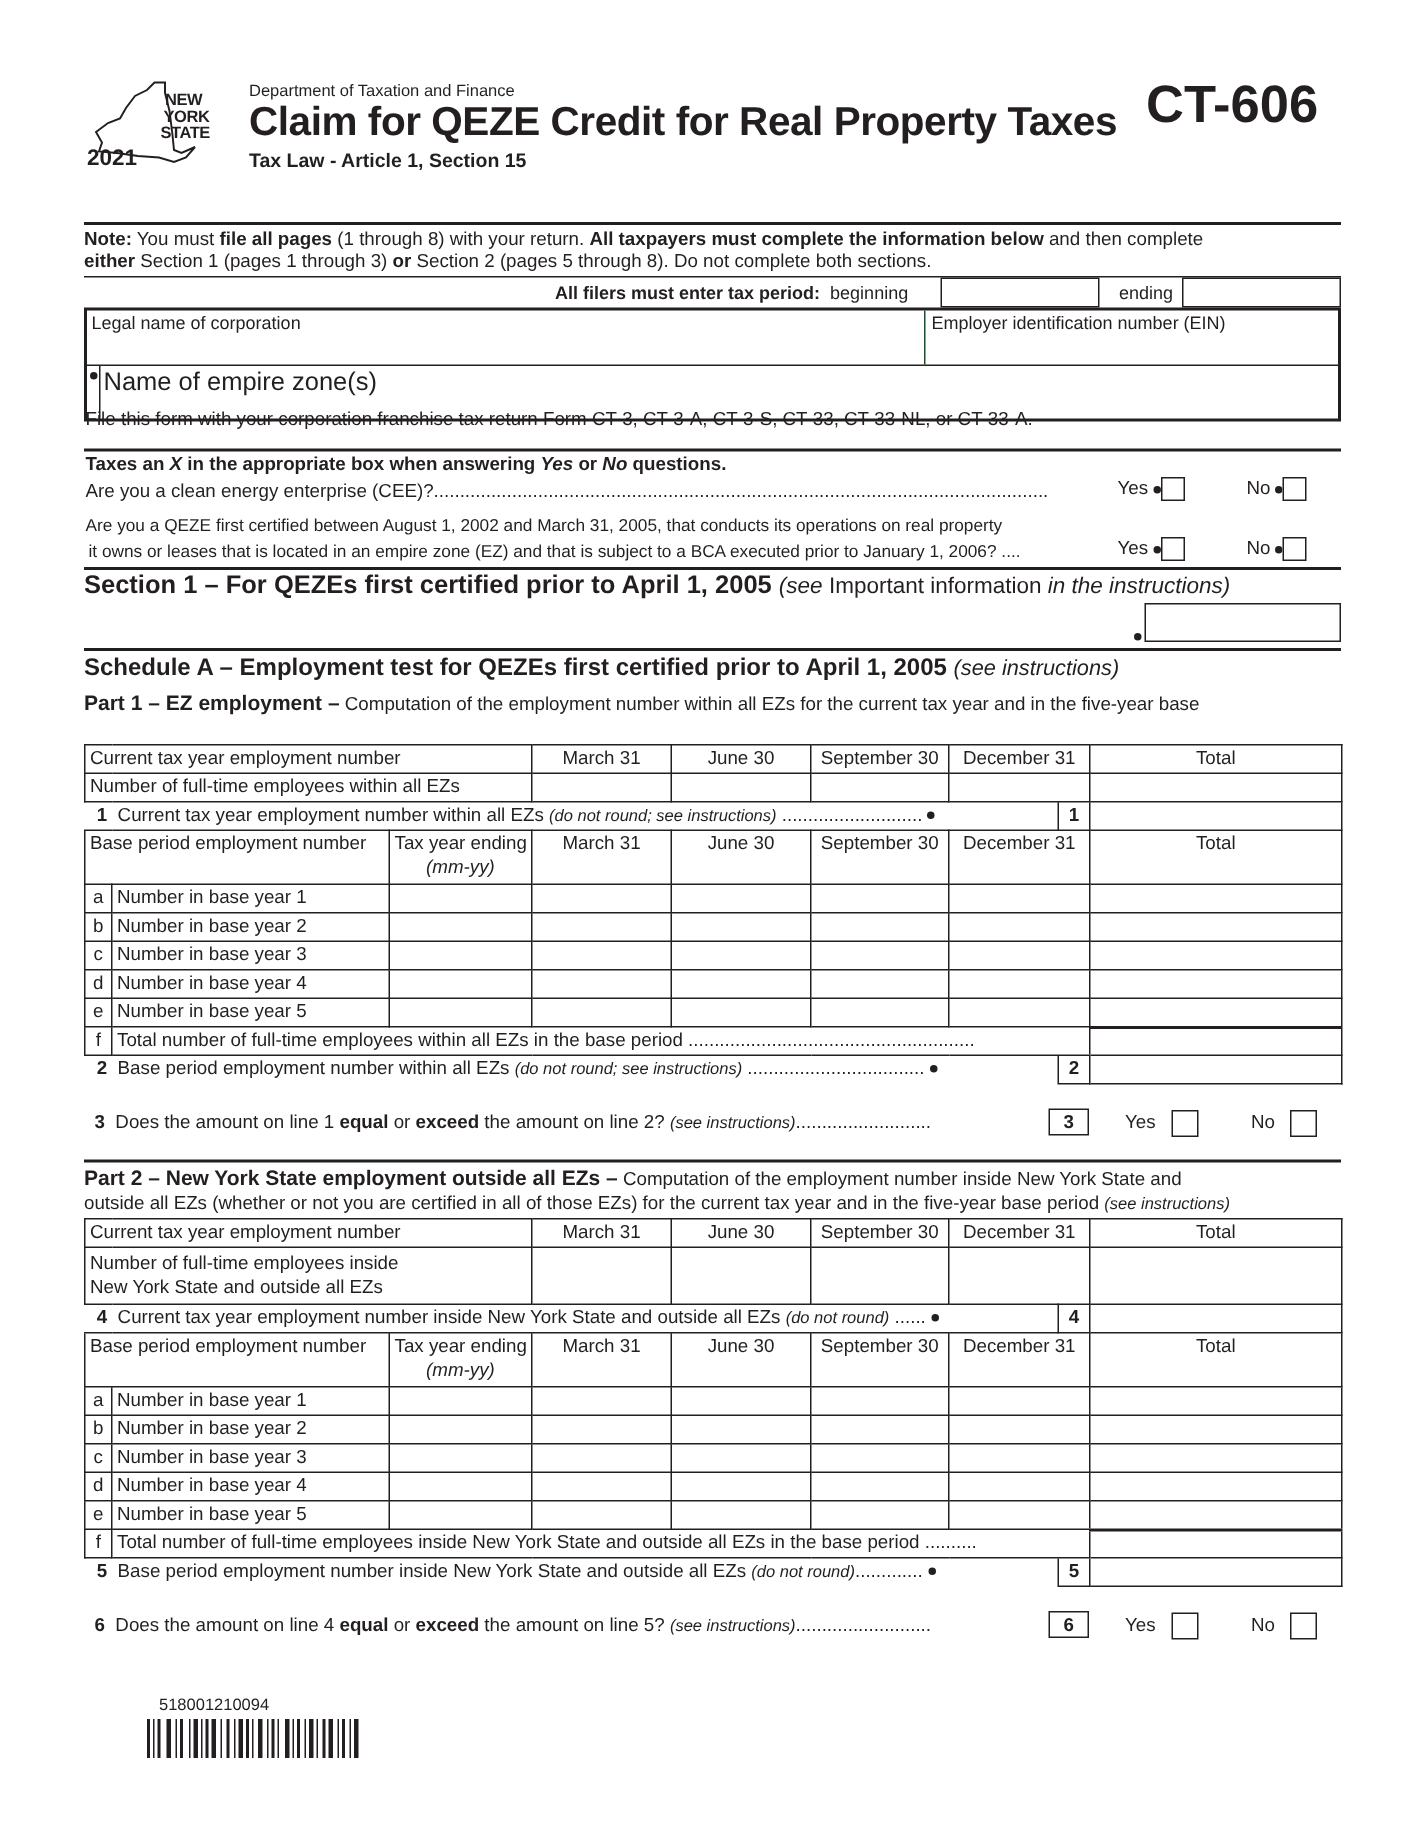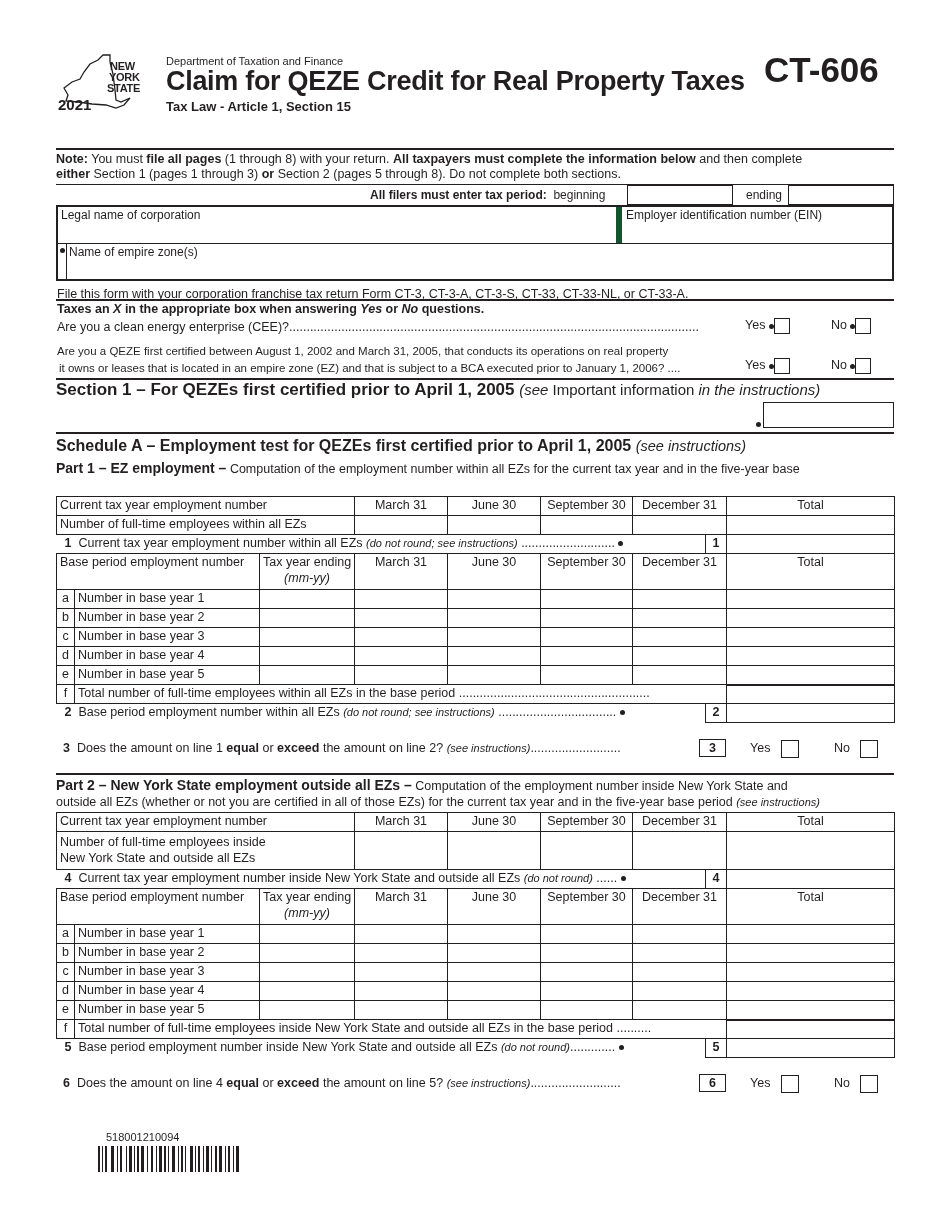--- a/index.html
+++ b/index.html
@@ -62,32 +62,32 @@
   <span class="b">All filers must enter tax period:</span>&nbsp;&nbsp;<span>beginning</span>
 </div>
 <div class="abs" style="left:627px; top:185px; width:106px; height:20px; border:1px solid #231f20;"></div>
 <div class="abs" style="left:746px; top:188px; font-size:12px;">ending</div>
 <div class="abs" style="left:788px; top:185px; width:106px; height:20px; border:1px solid #231f20;"></div>
 
 <div class="abs" style="left:56px; top:205px; width:838px; height:76px; border:2px solid #231f20;">
   <div class="abs" style="left:0; top:0; width:558px; height:36px;">
     <div class="abs" style="left:3px; top:1px; font-size:12px;">Legal name of corporation</div>
   </div>
-  <div class="abs" style="left:558px; top:0; width:276px; height:36px; border-left:6px solid #14532d;">
+  <div class="abs" style="left:558px; top:0; width:276px; height:36px; border-left:1px solid #14532d;">
     <div class="abs" style="left:4px; top:1px; font-size:12px;">Employer identification number (EIN)</div>
   </div>
   <div class="abs" style="left:0; top:36px; width:834px; height:1px; background:#231f20;"></div>
   <div class="abs" style="left:0; top:37px; width:834px; height:35px;">
     <span class="abs dot" style="left:2px; top:4px;"></span>
     <div class="abs" style="left:8px; top:0; width:1px; height:35px; background:#231f20;"></div>
-    <div class="abs" style="left:11px; top:1px; font-size:12px;">Name of empire zone(s)</div>
+    <div class="abs" style="left:11px; top:1px; font-size:17px;">Name of empire zone(s)</div>
   </div>
 </div>
 
-<div class="abs" style="left:57px; top:287px; font-size:12.5px;">File this form with your corporation franchise tax return Form CT-3, CT-3-A, CT-3-S, CT-33, CT-33-NL, or CT-33-A.</div>
+<div class="abs" style="left:57px; top:272px; font-size:12.5px;">File this form with your corporation franchise tax return Form CT-3, CT-3-A, CT-3-S, CT-33, CT-33-NL, or CT-33-A.</div>
 <div class="hr-thick" style="top:299px;"></div>
 
 <div class="abs b" style="left:57px; top:302px; font-size:12.5px;">
   <span>Taxes an </span><span class="i">X</span><span> in the appropriate box when answering </span><span class="i">Yes</span><span> or </span><span class="i">No</span><span> questions.</span>
 </div>
 <div class="abs leader" style="left:57px; top:320px; width:684px; font-size:12.5px;">
   <span>Are you a clean energy enterprise (CEE)?</span>......................................................................................................................
 </div>
 <div class="abs yn" style="left:745px; top:318px;">
   <span>Yes</span> <span class="dot"></span><span class="cb"></span>

